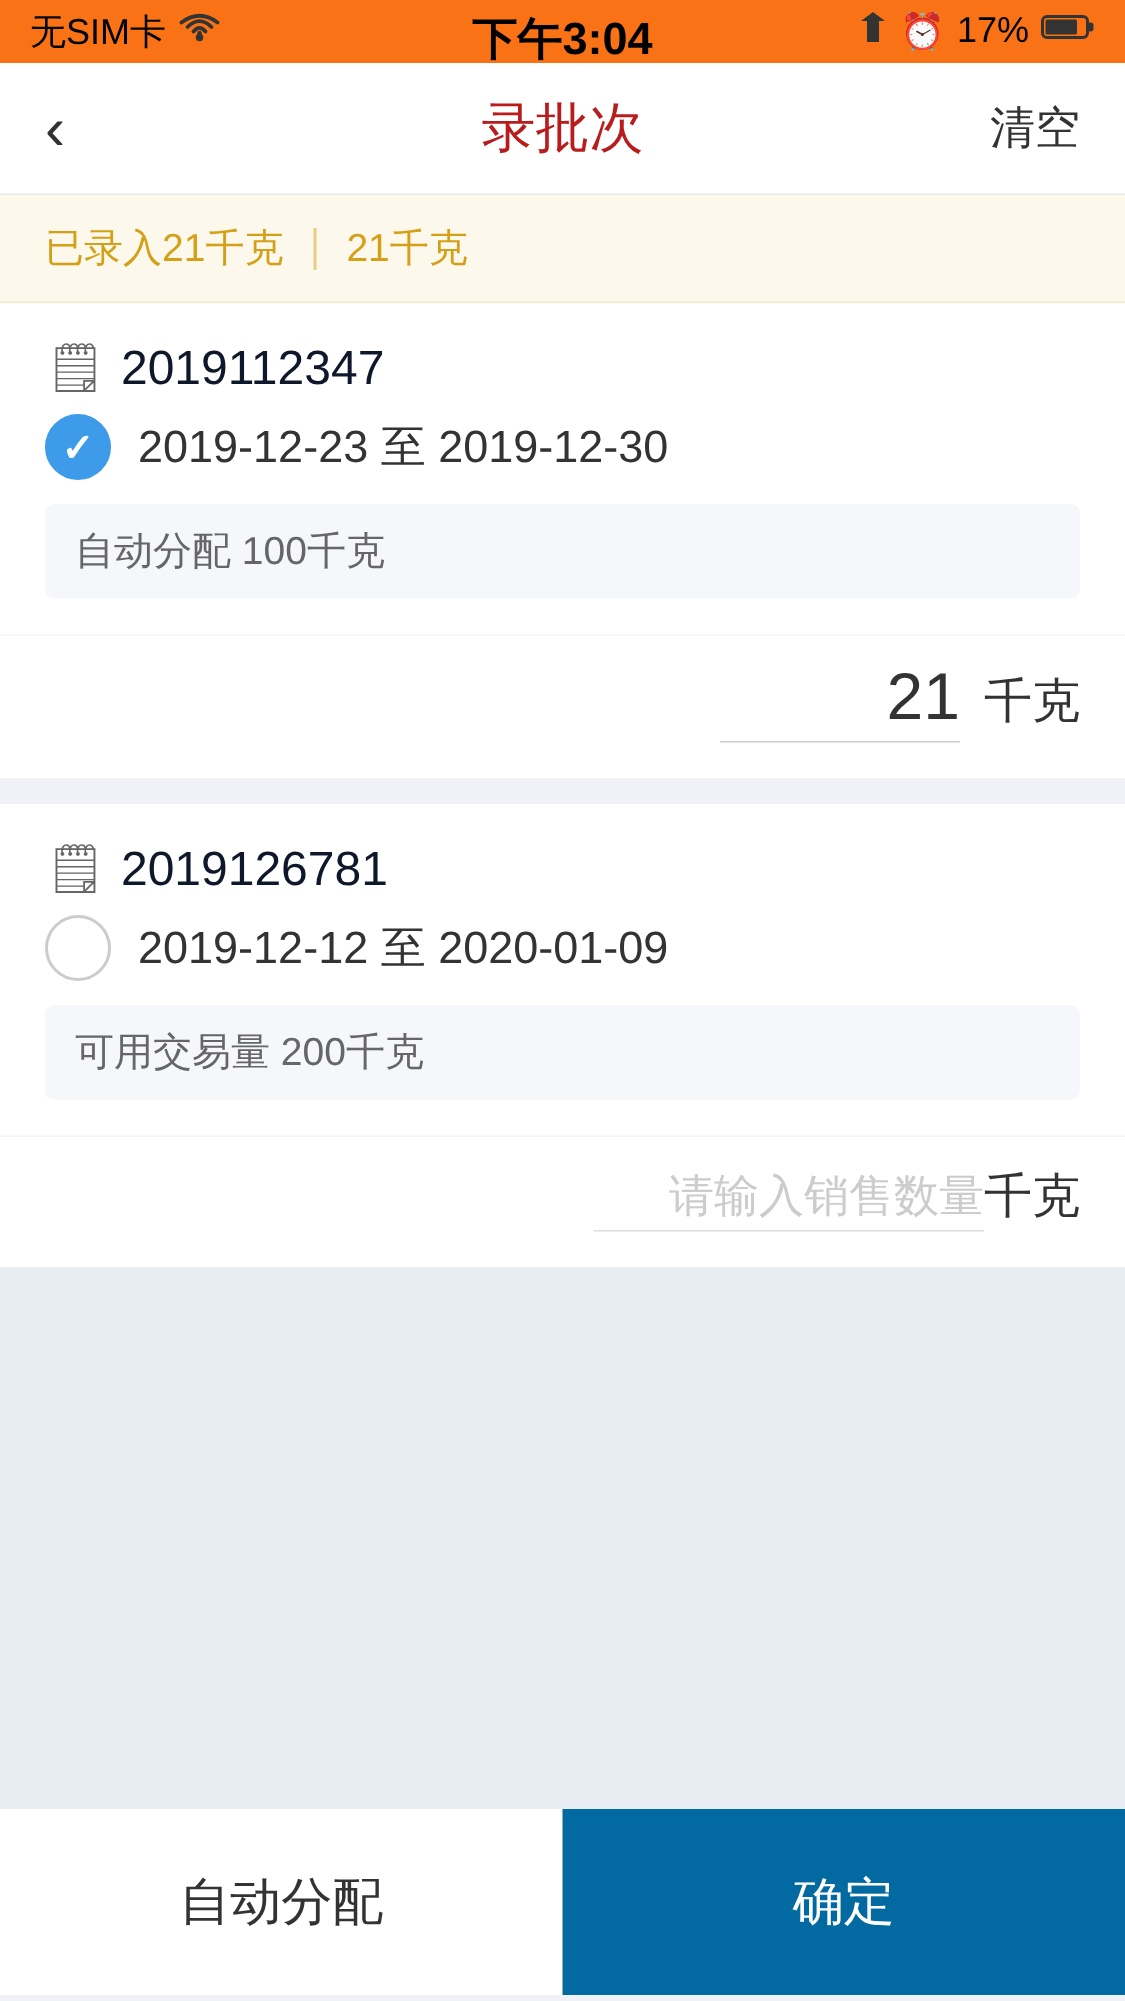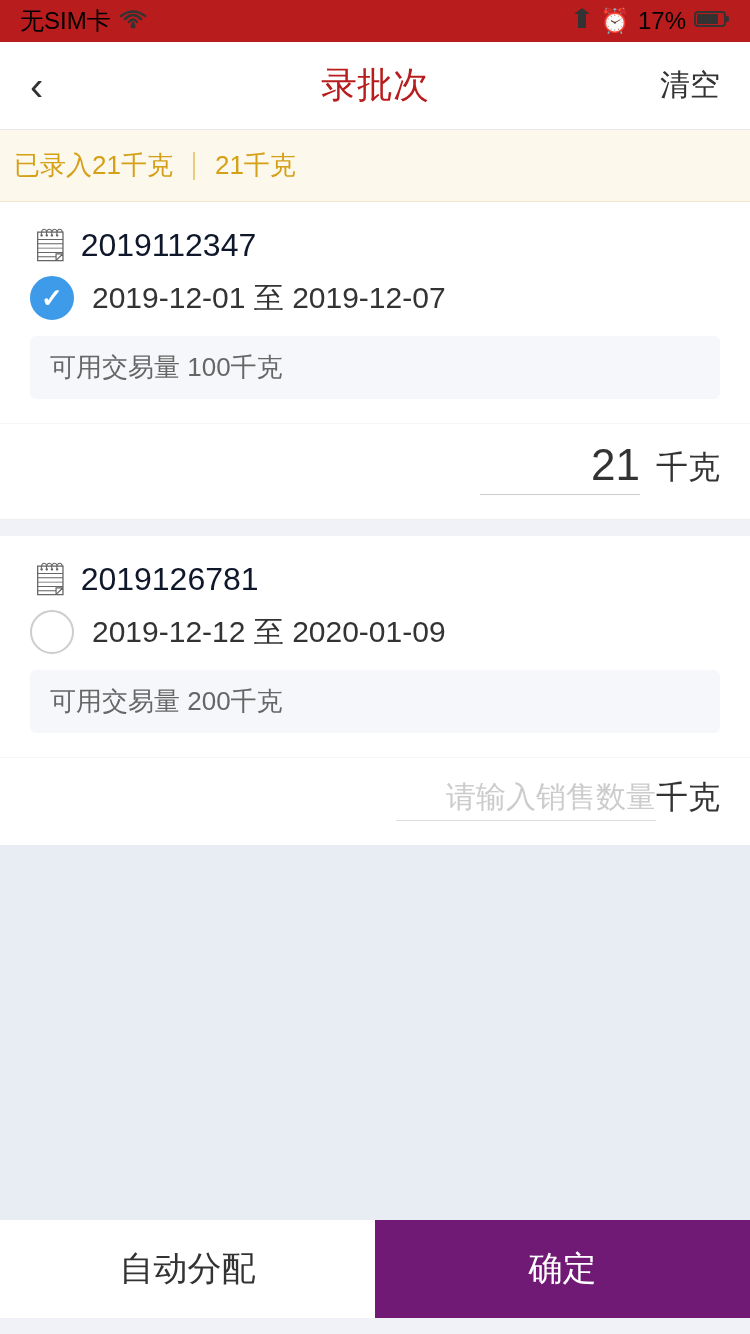--- a/index.html
+++ b/index.html
@@ -10,21 +10,21 @@
       font-family: -apple-system, "PingFang SC", "Helvetica Neue", sans-serif;
       background: #f0f2f7;
       position: relative;
       overflow-x: hidden;
     }
 
     
     .status-bar {
       width: 750px;
       height: 42px;
-      background: #b91c1c;
+      background: #f97316;
       display: flex;
       align-items: center;
       justify-content: space-between;
       padding: 0 20px;
       font-size: 26px;
       font-weight: 500;
     }
     .status-left {
       display: flex;
       align-items: center;
@@ -73,21 +73,21 @@
     }
     .nav-clear {
       font-size: 30px;
       color: #333;
       cursor: pointer;
     }
 
     
     .info-bar {
       background: #fdf8ec;
-      padding: 18px 14px;
+      padding: 18px 30px;
       display: flex;
       align-items: center;
       gap: 20px;
       border-bottom: 1px solid #f0e8cc;
     }
     .info-text {
       font-size: 26px;
       color: #d4a017;
     }
     .info-divider {
@@ -219,44 +219,44 @@
     
     .gray-area {
       background: #e8ecf3;
       flex: 1;
       min-height: 380px;
     }
 
     
     .bottom-bar {
       width: 750px;
-      height: 98px;
+      height: 124px;
       background: #fff;
       display: flex;
       align-items: center;
       position: fixed;
-      bottom: 16px;
+      bottom: 4px;
       left: 0;
     }
     .btn-auto {
       flex: 1;
       height: 100%;
       background: #fff;
       border: none;
       font-size: 34px;
       color: #333;
       cursor: pointer;
       display: flex;
       align-items: center;
       justify-content: center;
     }
     .btn-confirm {
       flex: 1;
       height: 100%;
-      background: #701a75;
+      background: #0369a1;
       border: none;
       font-size: 34px;
       color: #fff;
       cursor: pointer;
       display: flex;
       align-items: center;
       justify-content: center;
       text-align: center;
     }
   </style>
@@ -269,20 +269,21 @@
     <span>
       <svg width="28" height="20" viewBox="0 0 28 20">
         <path d="M14 16 Q14 12 14 16" stroke="#333" stroke-width="3" fill="none"></path>
         <path d="M10 13 Q14 8 18 13" stroke="#333" stroke-width="2.5" fill="none" stroke-linecap="round"></path>
         <path d="M6 10 Q14 2 22 10" stroke="#333" stroke-width="2.5" fill="none" stroke-linecap="round"></path>
         <path d="M2 7 Q14 -2 26 7" stroke="#333" stroke-width="2.5" fill="none" stroke-linecap="round"></path>
         <circle cx="14" cy="17" r="2.5" fill="#333"></circle>
       </svg>
     </span>
   </div>
+  <div class="status-center">下午3:04</div>
   <div class="status-right">
     <span>
       <svg width="20" height="24" viewBox="0 0 20 24">
         <path d="M10 2 L18 8 L14 8 L14 22 L6 22 L6 8 L2 8 Z" fill="#333"></path>
       </svg>
     </span>
     <span>⏰</span>
     <span>17%</span>
     <span>
       <svg width="36" height="20" viewBox="0 0 36 20">
@@ -306,23 +307,23 @@
   <span class="info-text">21千克</span>
 </div>
 
 <div class="batch-item">
   <div class="batch-header">
     <span class="batch-id-icon">🗒</span>
     <span class="batch-id">2019112347</span>
   </div>
   <div class="batch-date-row">
     <div class="radio-circle checked"></div>
-    <span class="batch-date">2019-12-01 至 2019-12-07</span>
-  </div>
-  <div class="batch-available">可用交易量 100千克</div>
+    <span class="batch-date">2019-12-23 至 2019-12-30</span>
+  </div>
+  <div class="batch-available">自动分配 100千克</div>
 </div>
 
 <div class="quantity-row-wrapper">
   <div class="quantity-underline">
     <span class="quantity-value">21</span>
   </div>
   <span class="quantity-unit">千克</span>
 </div>
 
 <div class="section-divider"></div>

